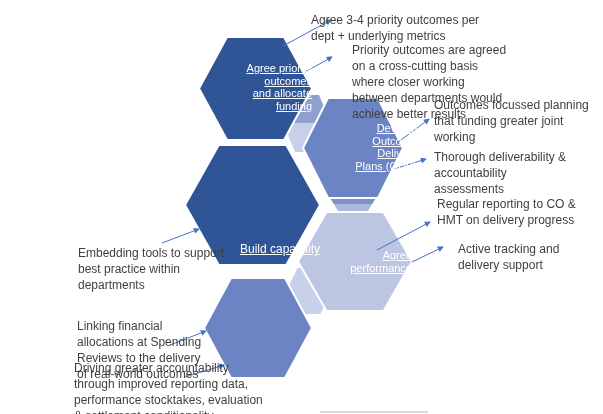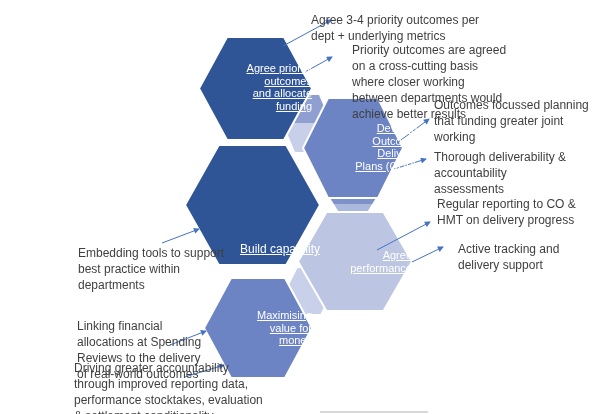--- a/index.html
+++ b/index.html
@@ -79,23 +79,20 @@
 outcomes
 and allocate
 funding</div>
   <div class="hex-label" style="left:317px; top:122px; width:100px;">Develop
 Outcome
 Delivery
 Plans (ODP)</div>
   <div class="hex-label large" style="left:185px; top:198px; width:135px;">Build capability</div>
   <div class="hex-label" style="left:298px; top:249px; width:114px;">Agree
 performance</div>
-  <div class="hex-label" style="left:204px; top:309px; width:108px;">Maximising
-value  for
-money</div>
 
   <div class="annotation" style="left:311px; top:12px;">Agree 3-4 priority outcomes per
 dept + underlying metrics</div>
   <div class="annotation" style="left:352px; top:42px;">Priority outcomes are agreed
 on a cross-cutting basis
 where closer working
 between departments would
 achieve better results</div>
   <div class="annotation" style="left:434px; top:97px;">Outcomes focussed planning
 that funding greater joint

